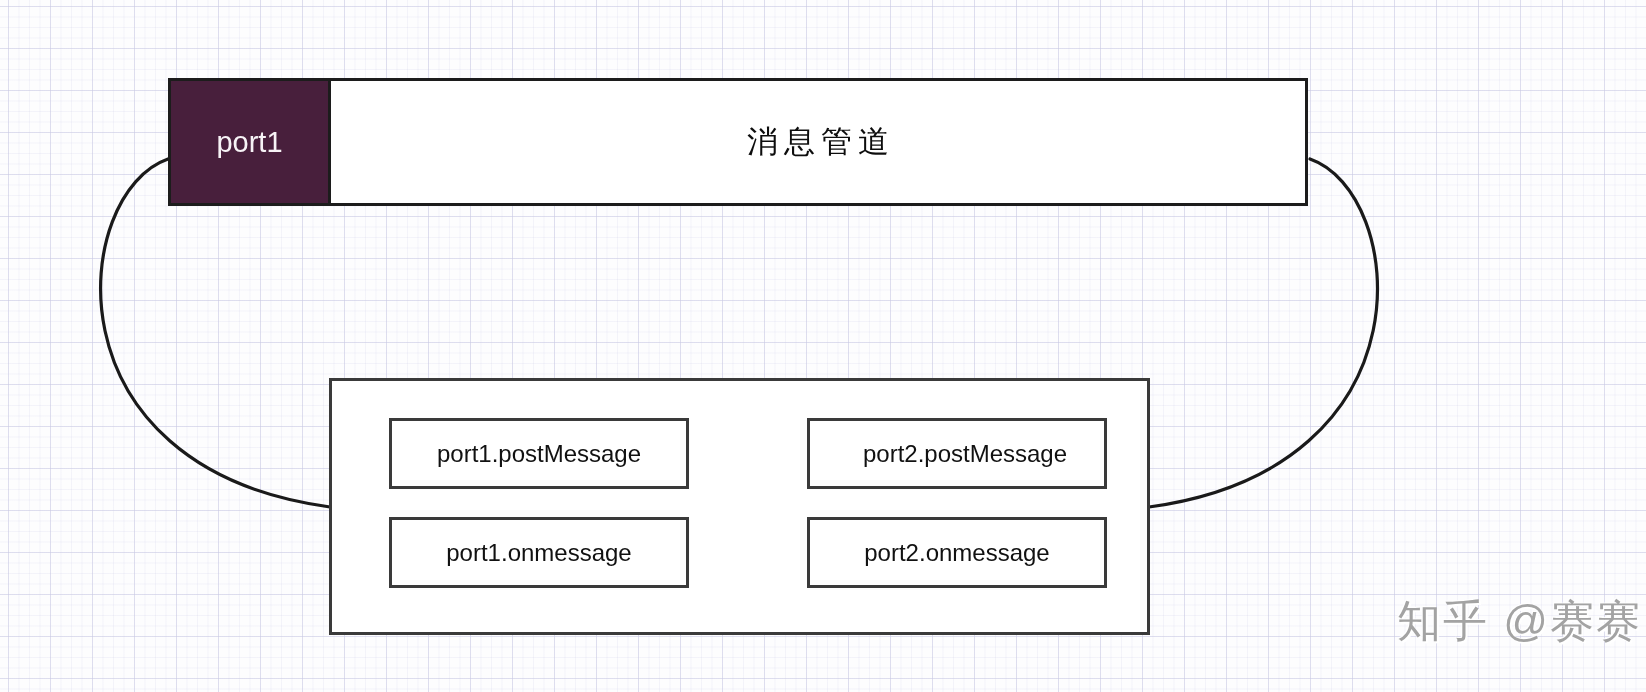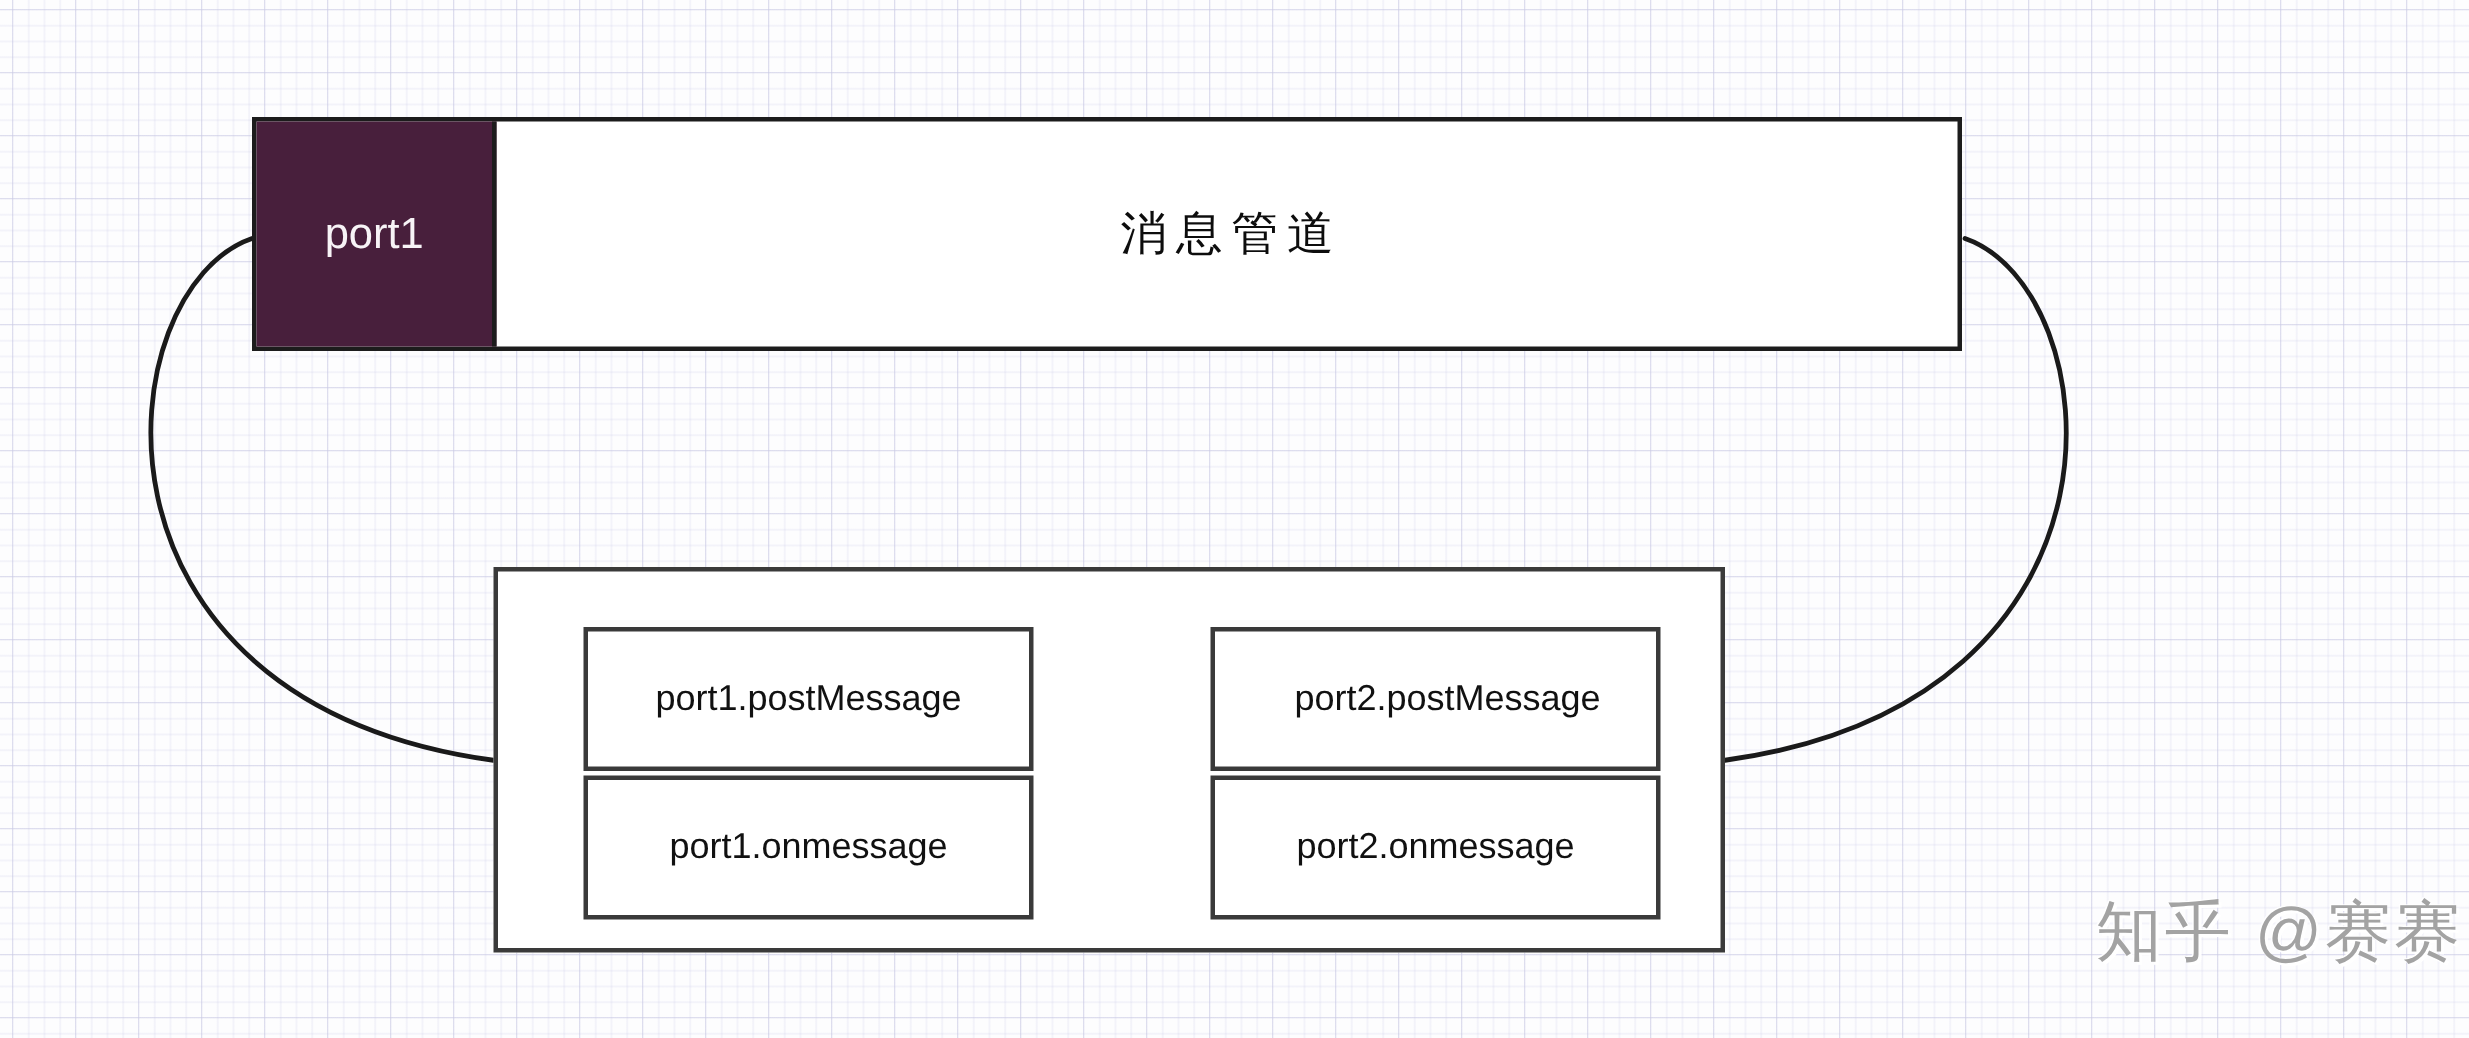--- a/index.html
+++ b/index.html
@@ -31,21 +31,21 @@
       linear-gradient(to right,  rgba(208,208,234,0.22) 1px, transparent 1px),
       linear-gradient(to bottom, rgba(208,208,234,0.22) 1px, transparent 1px);
     background-size: 42px 42px, 42px 42px, 10.5px 10.5px, 10.5px 10.5px;
     background-position: 8px 6px;
   }
 
   
   .pipe-bar {
     position: absolute;
     left: 168px; top: 78px;
-    width: 1140px; height: 156px;
+    width: 1140px; height: 128px;
     background: #ffffff;
     border: 3px solid var(--box-border);
     display: flex;
   }
   .port-cell {
     width: 160px;
     flex: 0 0 160px;
     display: flex;
     align-items: center;
     justify-content: center;
@@ -76,21 +76,21 @@
   
   .channel-box {
     position: absolute;
     left: 329px; top: 378px;
     width: 821px; height: 257px;
     background: #ffffff;
     border: 3px solid var(--inner-border);
   }
   .method-box {
     position: absolute;
-    width: 300px; height: 96px;
+    width: 300px; height: 71px;
     background: #ffffff;
     border: 3px solid var(--inner-border);
     display: flex;
     align-items: center;
     justify-content: center;
     font-size: 24px;
     color: #111111;
     white-space: nowrap;
   }
   .method-tl { left: 57px;  top: 37px; }

